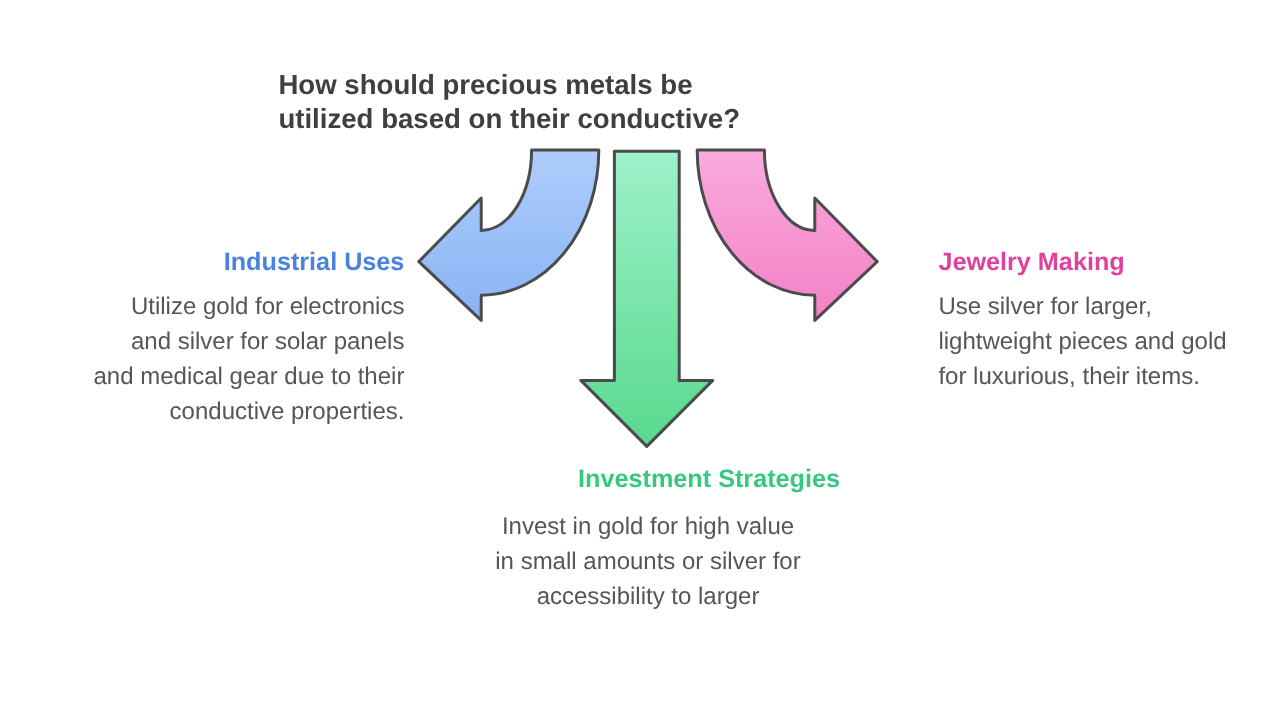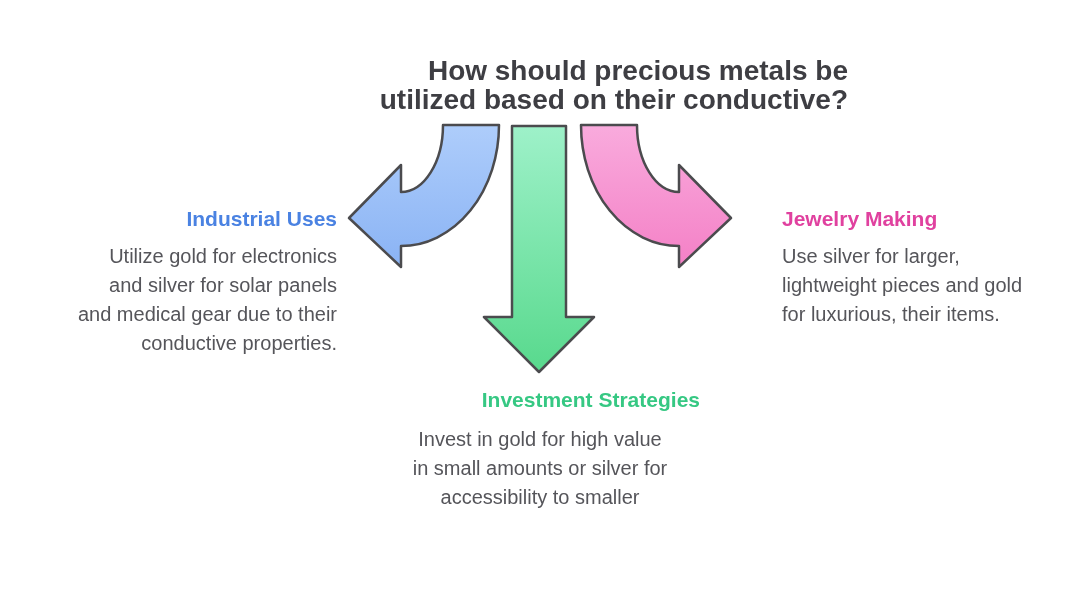--- a/index.html
+++ b/index.html
@@ -1,21 +1,21 @@
 <!DOCTYPE html>
 <html><head>
 <meta charset="utf-8">
 <style>
   html,body{margin:0;padding:0;}
   body{width:1065px;height:596px;overflow:hidden;background:#ffffff;
        font-family:"Liberation Sans",sans-serif;}
   .canvas{position:relative;width:1065px;height:596px;background:#ffffff;}
 
-  .title{position:absolute;left:232px;top:56px;width:616px;text-align:right;
-         color:#3e3e43;font-size:28px;font-weight:700;line-height:29px;}
+  .title{position:absolute;left:232px;top:56px;width:616px;text-align:left;
+         color:#3e3e43;font-size:23px;font-weight:700;line-height:29px;}
   .title div{white-space:nowrap;}
 
   .arrows-svg{position:absolute;left:0;top:0;}
 
   .branch{position:absolute;}
   .branch .hdr{font-size:21px;font-weight:700;line-height:24px;white-space:nowrap;}
   .branch .body{margin-top:11px;color:#55555a;font-size:20px;line-height:29px;}
   .branch .body div{white-space:nowrap;}
 
   .branch-industrial{right:728px;top:207px;width:340px;text-align:right;}
@@ -78,17 +78,17 @@
       <div>lightweight pieces and gold</div>
       <div>for luxurious, their items.</div>
     </div>
   </div>
 
   <div class="branch branch-investment">
     <div class="hdr">Investment Strategies</div>
     <div class="body">
       <div>Invest in gold for high value</div>
       <div>in small amounts or silver for</div>
-      <div>accessibility to smaller</div>
+      <div>accessibility to larger</div>
     </div>
   </div>
 
 </div>
 
 </body></html>

